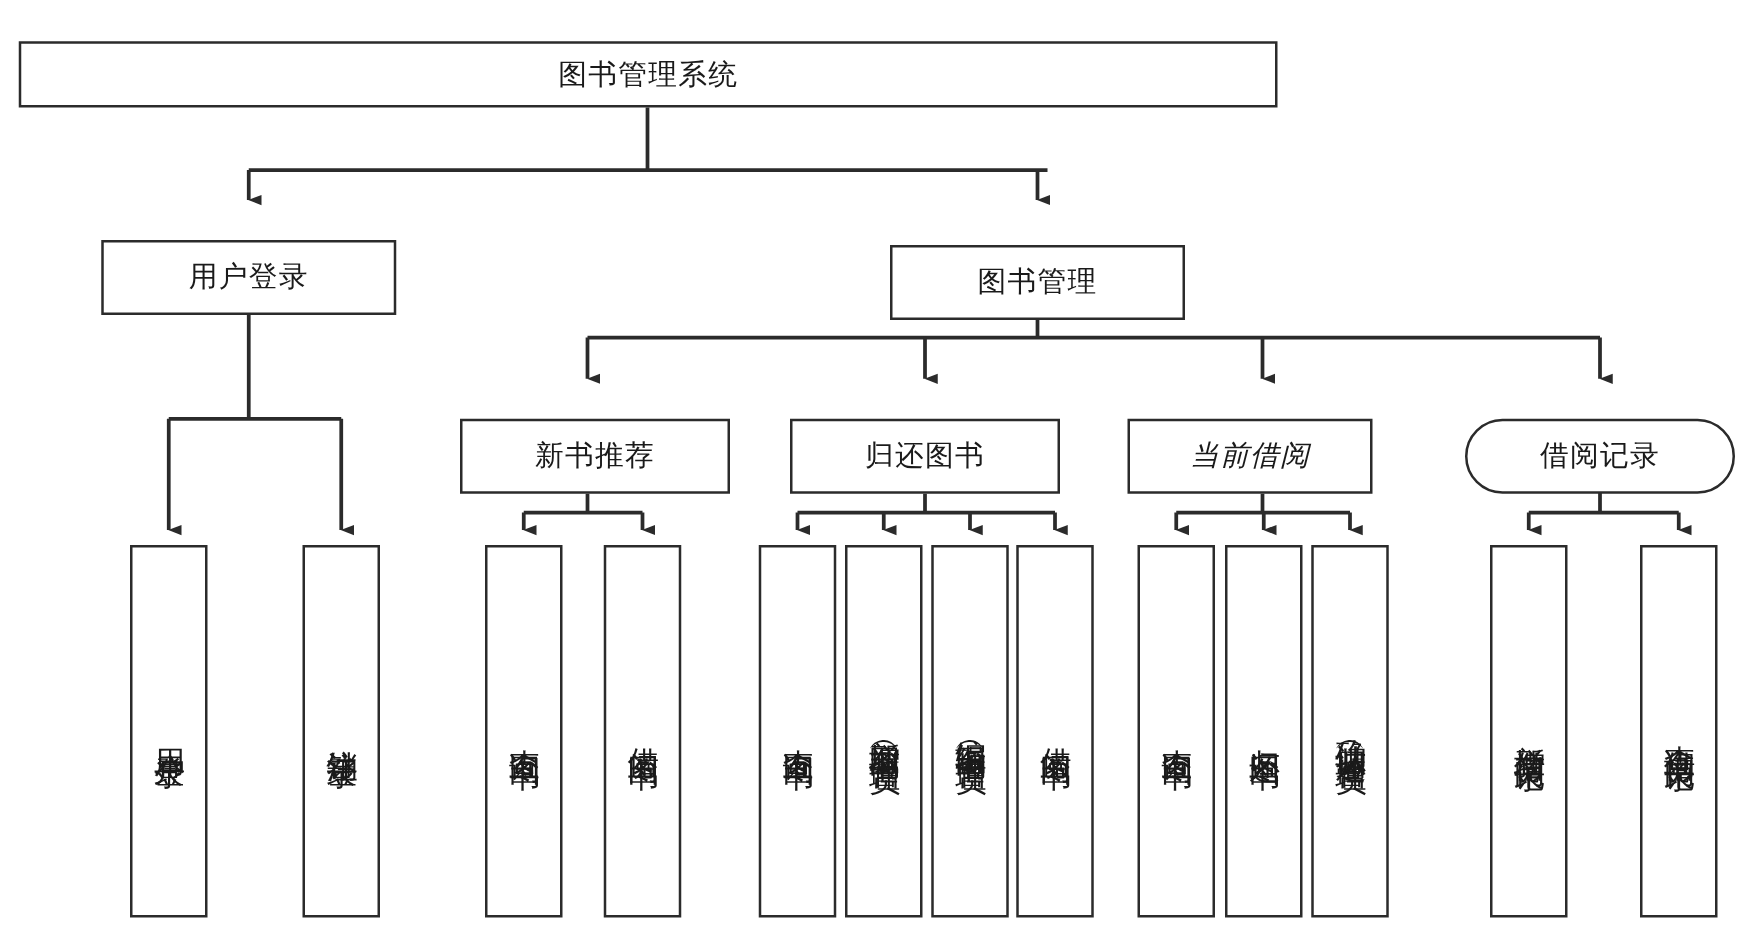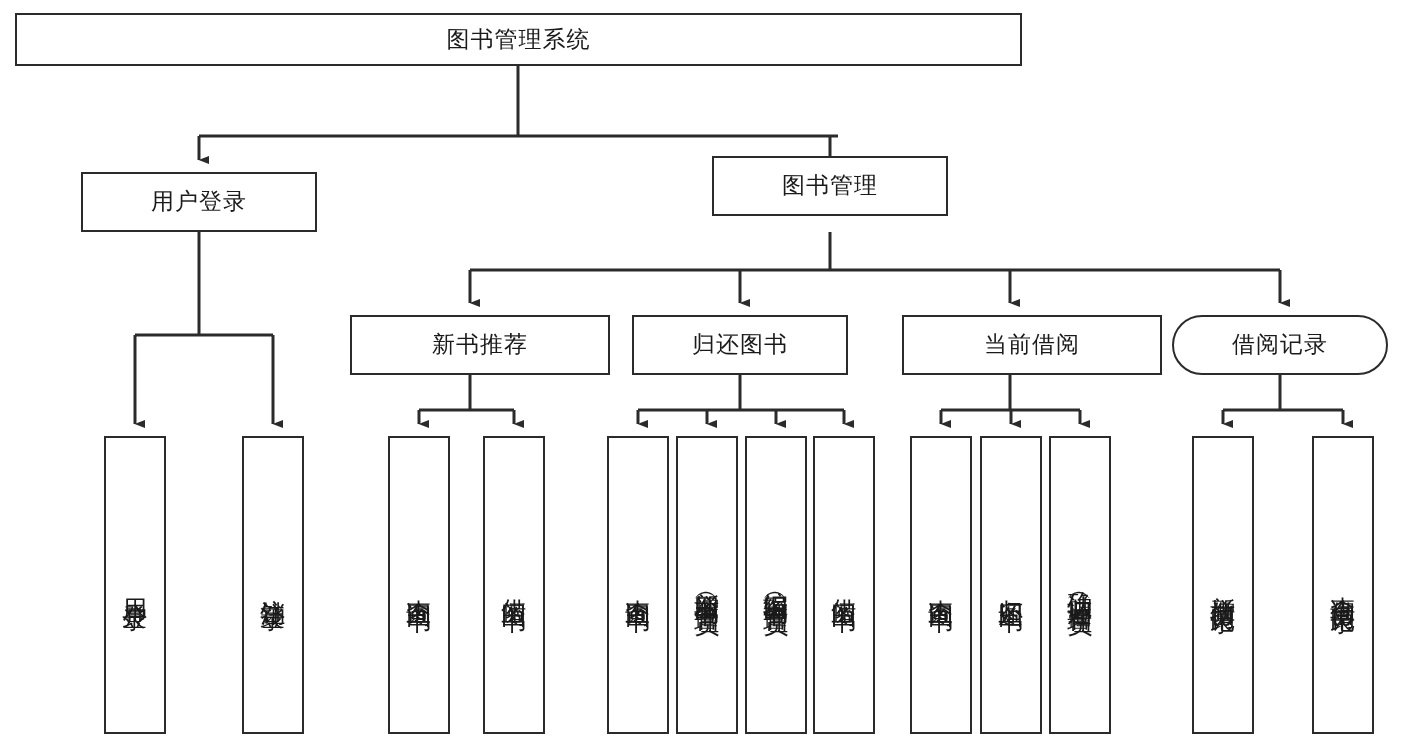--- a/index.html
+++ b/index.html
@@ -34,20 +34,21 @@
     display: flex;
     align-items: center;
     justify-content: center;
     color: #1a1a1a;
     z-index: 2;
   }
   .node.horiz {
     font-size: 23px;
     letter-spacing: 1px;
     line-height: 1.2;
+    margin-top: 20px;
   }
   .node.vert {
     padding: 6px 0;
     align-items: center;
     justify-content: center;
   }
   .node.vert .vlabel {
     writing-mode: vertical-rl;
     text-orientation: upright;
     font-size: 25px;
@@ -133,33 +134,33 @@
   </svg>
 
   <div class="node horiz" style="left:15px; top:13px; width:1007px; height:53px;">
     <span>图书管理系统</span>
   </div>
 
   <div class="node horiz" style="left:81px; top:172px; width:236px; height:60px;">
     <span>用户登录</span>
   </div>
 
-  <div class="node horiz" style="left:712px; top:156px; width:236px; height:60px;">
+  <div class="node horiz" style="left:712px; top:176px; width:236px; height:60px;">
     <span>图书管理</span>
   </div>
 
-  <div class="node horiz" style="left:350px; top:315px; width:260px; height:60px;">
+  <div class="node horiz" style="left:368px; top:315px; width:216px; height:60px;">
     <span>新书推荐</span>
   </div>
 
   <div class="node horiz" style="left:632px; top:315px; width:216px; height:60px;">
     <span>归还图书</span>
   </div>
 
-  <div class="node horiz" style="left:902px; top:315px; width:260px; height:60px;">
+  <div class="node horiz" style="left:902px; top:315px; width:196px; height:60px;font-style:italic;">
     <span>当前借阅</span>
   </div>
 
   <div class="node horiz" style="left:1172px; top:315px; width:216px; height:60px;border-radius:30px;">
     <span>借阅记录</span>
   </div>
 
   <div class="node vert" style="left:104px; top:436px; width:62px; height:298px;">
     <span class="vlabel">用户登录</span>
   </div>

